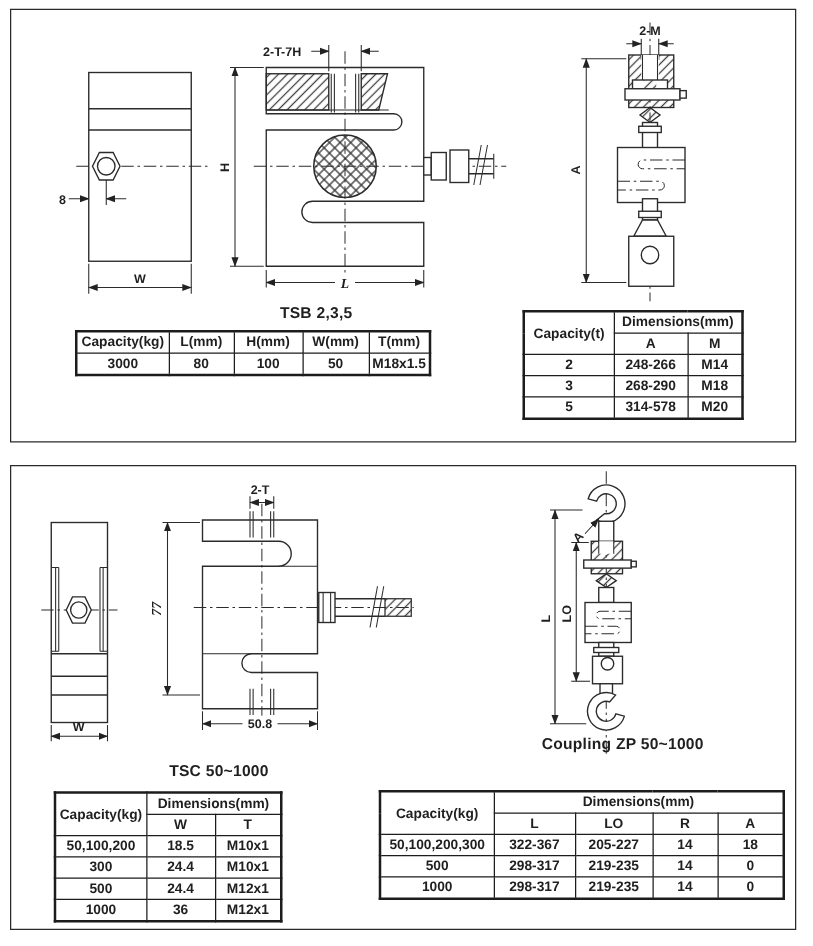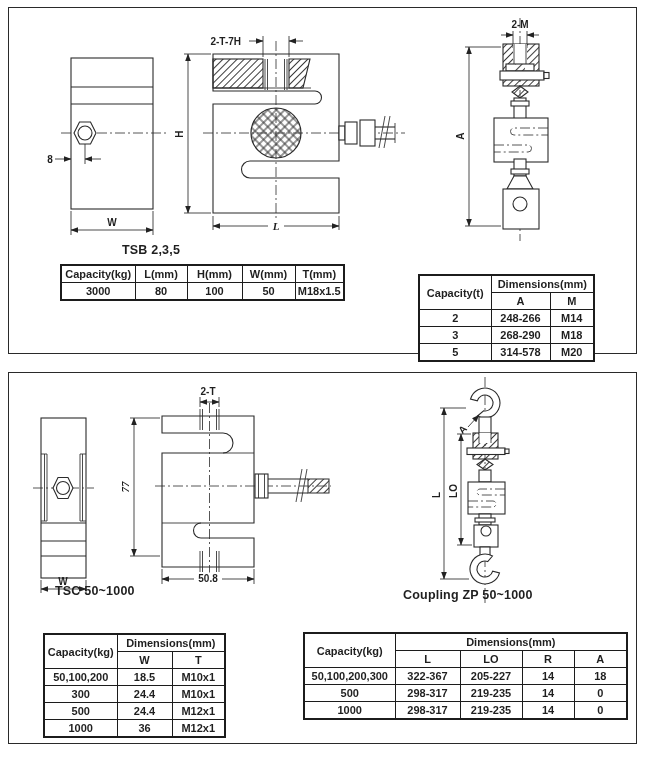--- a/index.html
+++ b/index.html
@@ -8,21 +8,21 @@
   #panel1{top:7px;height:345px;}
   #panel2{top:372px;height:370px;}
   svg.draw{position:absolute;left:0;top:0;}
   .ln{fill:none;stroke:#2b2b2b;stroke-width:1.1;}
   .thin{stroke-width:0.85;}
   .cl{fill:none;stroke:#2b2b2b;stroke-width:0.8;stroke-dasharray:10 3 2 3;}
   .solid{fill:#ffffff;stroke:#2b2b2b;stroke-width:1.1;}
   .hatched{fill:url(#hatch);stroke:#2b2b2b;stroke-width:1.1;}
   .dim{font-family:"Liberation Sans",sans-serif;font-size:10px;font-weight:600;fill:#1f1f1f;}
   .dim-i{font-style:italic;font-family:"Liberation Serif",serif;font-size:11px;}
-  .caption{position:absolute;font-weight:bold;font-size:12.5px;text-align:left;letter-spacing:.2px;}
+  .caption{position:absolute;font-weight:bold;font-size:12.5px;text-align:right;letter-spacing:.2px;}
   table.spec{position:absolute;border-collapse:collapse;table-layout:fixed;background:#fff;border:2px solid #1c1c1c;}
   .spec th,.spec td{border:1px solid #1c1c1c;padding:0;height:16px;line-height:16px;font-size:11px;font-weight:bold;text-align:center;white-space:nowrap;overflow:hidden;}
 </style>
 </head>
 <body>
 
 <div class="panel" id="panel1">
   <svg class="draw" width="627" height="345" viewBox="0 0 627 345">
     <defs>
       <pattern id="hatch" patternUnits="userSpaceOnUse" width="5" height="5" patternTransform="rotate(45)">
@@ -148,21 +148,21 @@
       <tr>
         <td>3000</td>
         <td>80</td>
         <td>100</td>
         <td>50</td>
         <td>M18x1.5</td>
       </tr>
     </tbody>
   </table>
 
-  <table class="spec" style="left:409px;top:266px">
+  <table class="spec" style="left:409px;top:240px">
     <colgroup>
         <col style="width:72px">
         <col style="width:59px">
         <col style="width:44px">
       </colgroup>
     <thead>
       <tr>
         <th rowspan="2">Capacity(t)</th>
         <th colspan="2">Dimensions(mm)</th>
       </tr>
@@ -282,21 +282,21 @@
       <line class="ln thin" x1="460" y1="206" x2="431" y2="206"></line>
       <line class="ln thin" x1="435" y1="35" x2="435" y2="206" marker-start="url(#arr)" marker-end="url(#arr)"></line>
       <text class="dim" transform="rotate(-90 428 122)" x="428" y="125" text-anchor="middle">L</text>
       <line class="ln thin" x1="462" y1="61" x2="448" y2="61"></line>
       <line class="ln thin" x1="463" y1="172" x2="448" y2="172"></line>
       <line class="ln thin" x1="452" y1="61" x2="452" y2="172" marker-start="url(#arr)" marker-end="url(#arr)"></line>
       <text class="dim" transform="rotate(-90 445 118)" x="445" y="121" text-anchor="middle">LO</text>
     </g>
   </svg>
 
-  <div class="caption" style="left:46px;top:211px;width:160px">TSC 50~1000</div>
+  <div class="caption" style="left:46px;top:237px;width:160px">TSC 50~1000</div>
   <div class="caption" style="left:394px;top:215px;width:160px">Coupling ZP 50~1000</div>
 
   <table class="spec" style="left:34px;top:260px">
     <colgroup>
         <col style="width:73px">
         <col style="width:55px">
         <col style="width:53px">
       </colgroup>
     <thead>
       <tr>

